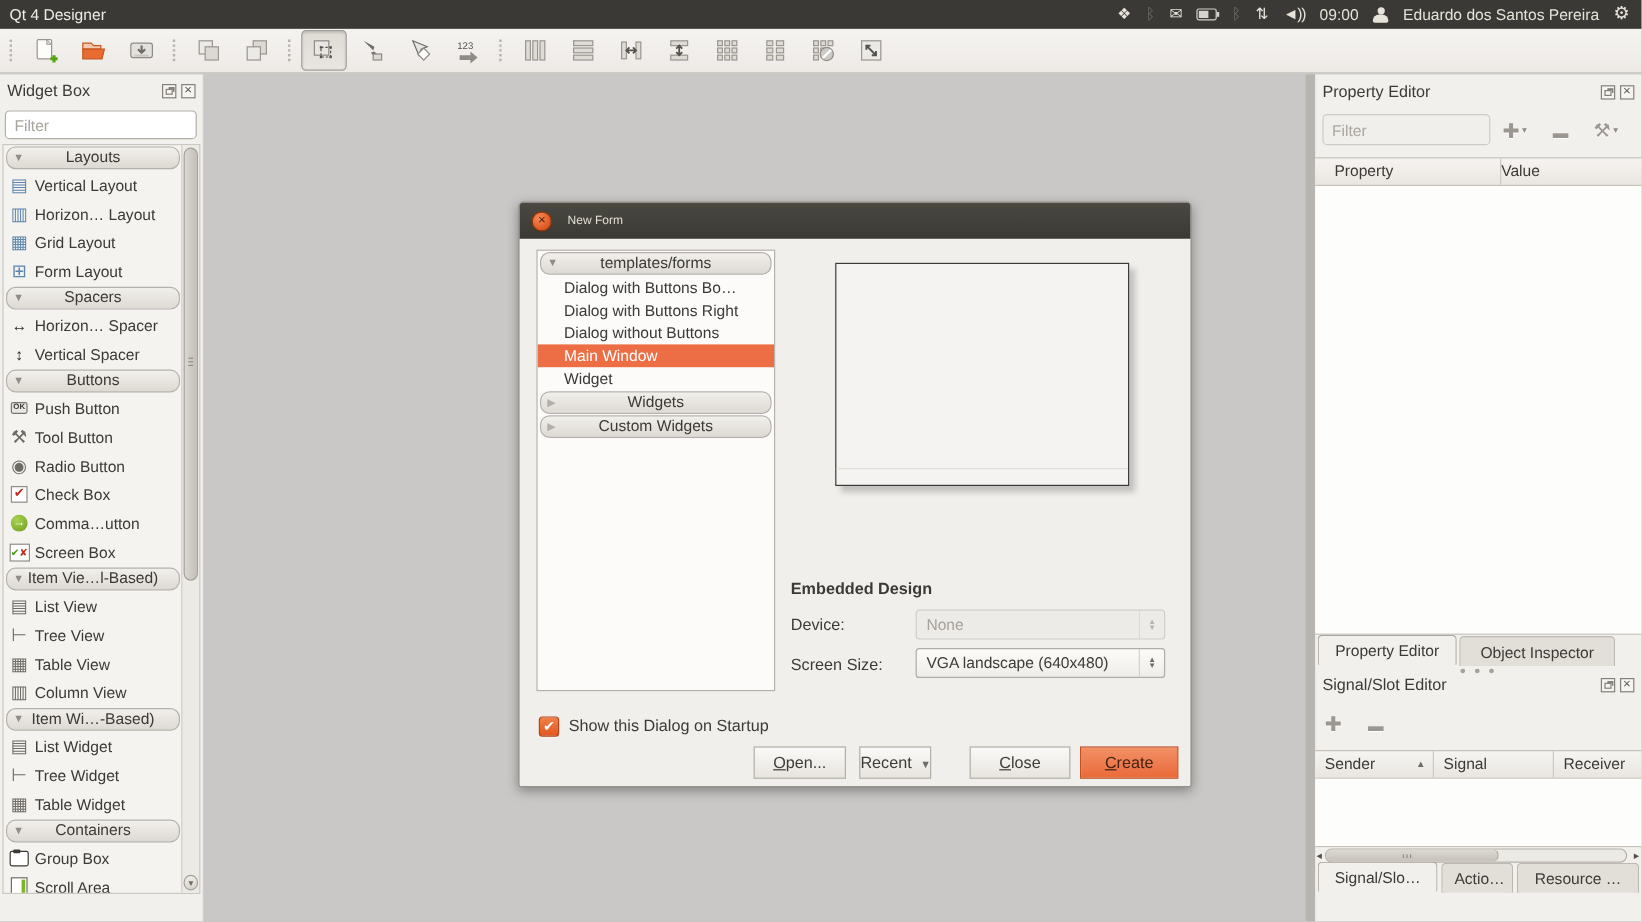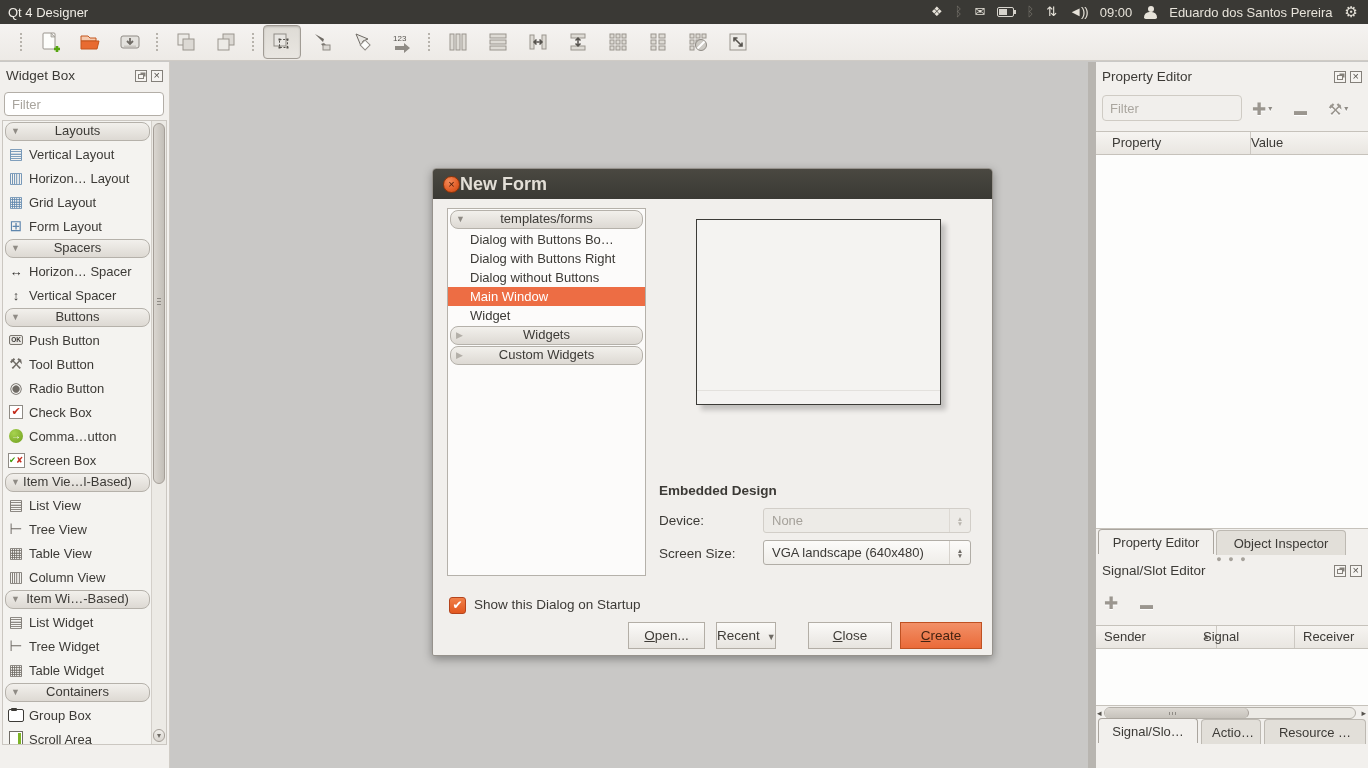--- a/index.html
+++ b/index.html
@@ -17,21 +17,21 @@
   .batt::before{content:"";position:absolute;left:1px;top:1px;bottom:1px;width:8px;background:#d6d3cc}
   .batt::after{content:"";position:absolute;right:-3px;top:2px;width:2px;height:4px;background:#d6d3cc}
   .person{width:13px;height:13px;position:relative}
   .person::before{content:"";position:absolute;left:3.5px;top:0;width:6px;height:6px;border-radius:50%;background:#e7e3da}
   .person::after{content:"";position:absolute;left:0;top:6px;width:13px;height:7px;border-radius:6px 6px 2px 2px;background:#e7e3da}
   .clock{font-size:13px}
   .username{font-size:13px}
   
   #toolbar{position:absolute;left:0;top:24px;width:1368px;height:37px;
            background:linear-gradient(#f5f3f1,#edeae6);border-bottom:1px solid #cfcbc5;
-           display:flex;align-items:center;padding-left:14px;box-sizing:border-box}
+           display:flex;align-items:center;padding-left:2px;box-sizing:border-box}
   .tb-btn{width:36px;height:32px;border-radius:4px;display:flex;align-items:center;justify-content:center;
           border:1px solid transparent;margin:0 1px}
   .tb-btn.pressed{background:linear-gradient(#dedbd5,#e9e6e1);border:1px solid #a19c95;
           box-shadow:inset 0 1px 2px rgba(0,0,0,.18)}
   .tb-sep{width:2px;height:18px;border-left:2px dotted #b7b3ac;margin:0 6px}
   .tb-icon svg{display:block}
   
   #left-panel{position:absolute;left:0;top:62px;width:170px;bottom:0;background:#f2f0ed;
               border-right:1px solid #d0ccc6;box-sizing:border-box}
   #right-panel{position:absolute;left:1096px;top:62px;width:272px;bottom:0;background:#f2f0ed}
@@ -84,21 +84,21 @@
   
   #workspace{position:absolute;left:170px;top:62px;width:918px;bottom:0;background:#c9c8c6}
   #dialog{position:absolute;left:432px;top:168px;width:561px;height:488px;background:#f1efec;
           border:1px solid #96928c;border-radius:4px 4px 2px 2px;box-shadow:0 3px 10px rgba(0,0,0,.35);
           box-sizing:border-box;z-index:20}
   #dlg-titlebar{height:30px;background:linear-gradient(#4a4841,#3a3934);border-radius:3px 3px 0 0;
           display:flex;align-items:center}
   #dlg-close{width:17px;height:17px;margin-left:10px;border-radius:50%;
           background:radial-gradient(circle at 35% 30%,#f58b59,#e25e28 60%,#c44810);
           border:1px solid #8f3408;color:#4a1a05;font-size:11px;line-height:15px;text-align:center;box-sizing:border-box}
-  #dlg-title{font-weight:bold;font-size:18px;color:#e3dfd7}
+  #dlg-title{margin-left:13px;font-weight:normal;font-size:10px;color:#e3dfd7}
   #dlg-tree{position:absolute;left:14px;top:39px;width:199px;height:368px;background:#fcfbfa;
             border:1px solid #b5b1aa;box-sizing:border-box;overflow:hidden}
   .dt-header{height:17px;margin:1px 2px;background:linear-gradient(#f2f0ec,#ddd9d3);border:1px solid #b5b1aa;
              border-radius:8px;text-align:center;line-height:16px;font-size:13px;position:relative}
   .dt-header .tri{position:absolute;left:5px;top:0;color:#8f8b85;font-size:9px}
   .dt-item{height:19px;line-height:19px;padding-left:22px;font-size:13px}
   .dt-item.selected{background:#ed6d44;color:#fff}
   #dlg-preview{position:absolute;left:263px;top:50px;width:243px;height:184px;background:#f4f3f1;
                border:1px solid #3c3b37;box-shadow:5px 5px 5px rgba(0,0,0,.2)}
   #dlg-preview .statusline{position:absolute;left:0;right:0;bottom:13px;border-top:1px solid #e3e1dd}
@@ -592,21 +592,21 @@
     <span class="win-mini restore"></span>
     <span class="win-mini close"></span>
   </span>
   <span class="flat-tool" style="left:8px;top:528px">
     <span class="glyph-plus">✚</span>
     </span>
   <span class="flat-tool" style="left:44px;top:528px">
     <span class="glyph-minus">▬</span>
     </span>
   <div class="tbl-header" style="top:563px">
-    <span class="col" style="left:0;width:121px">
+    <span class="col" style="left:0;width:99px">
       <span>Sender</span>
       <span style="position:absolute;right:6px;top:0;font-size:8px;color:#6f6b65">▲</span></span>
     <span class="col" style="left:99px;width:100px">Signal</span>
     <span class="col" style="left:199px;right:0;border-right:none">Receiver</span>
   </div>
   <div class="tbl-body" style="top:587px;height:56px"></div>
   <span class="harrow" style="left:1px">◂</span>
   <div class="hscroll">
     <div class="hthumb"></div>
   </div>

